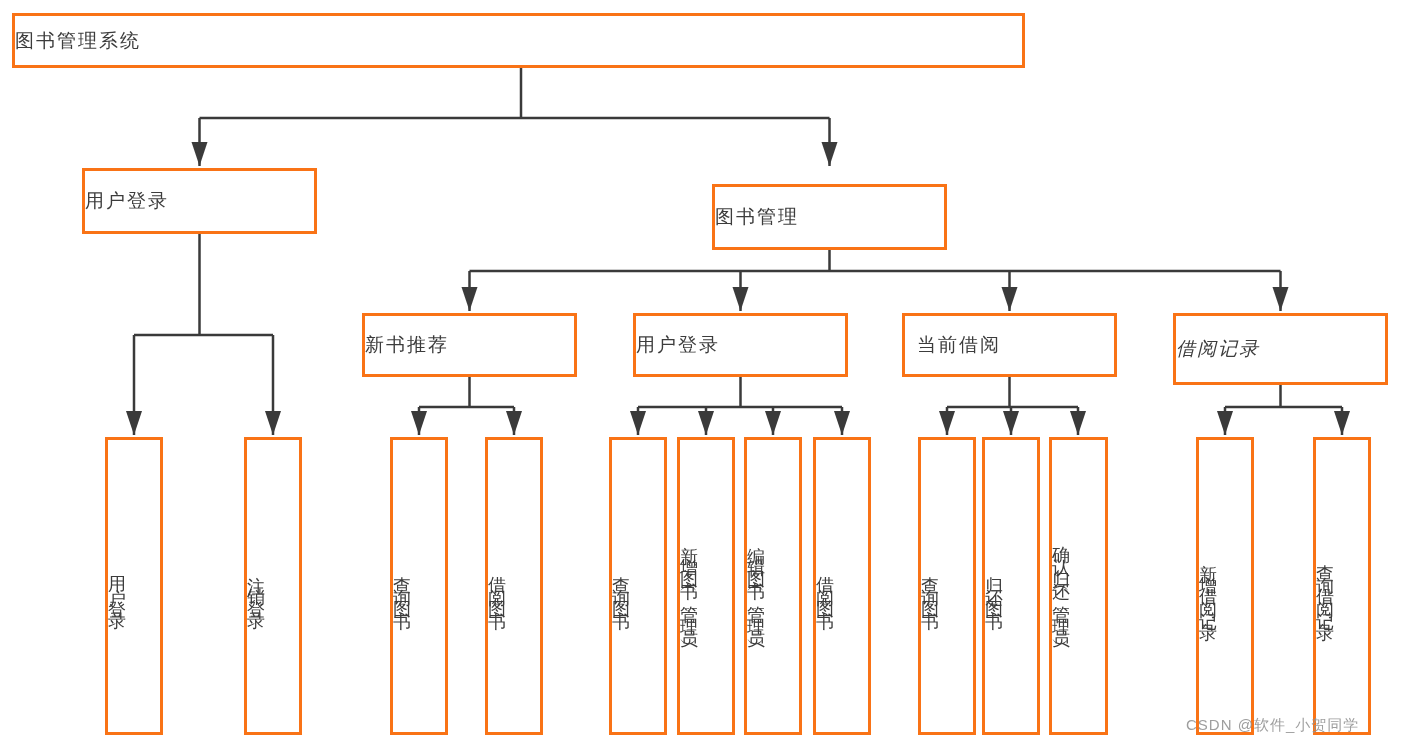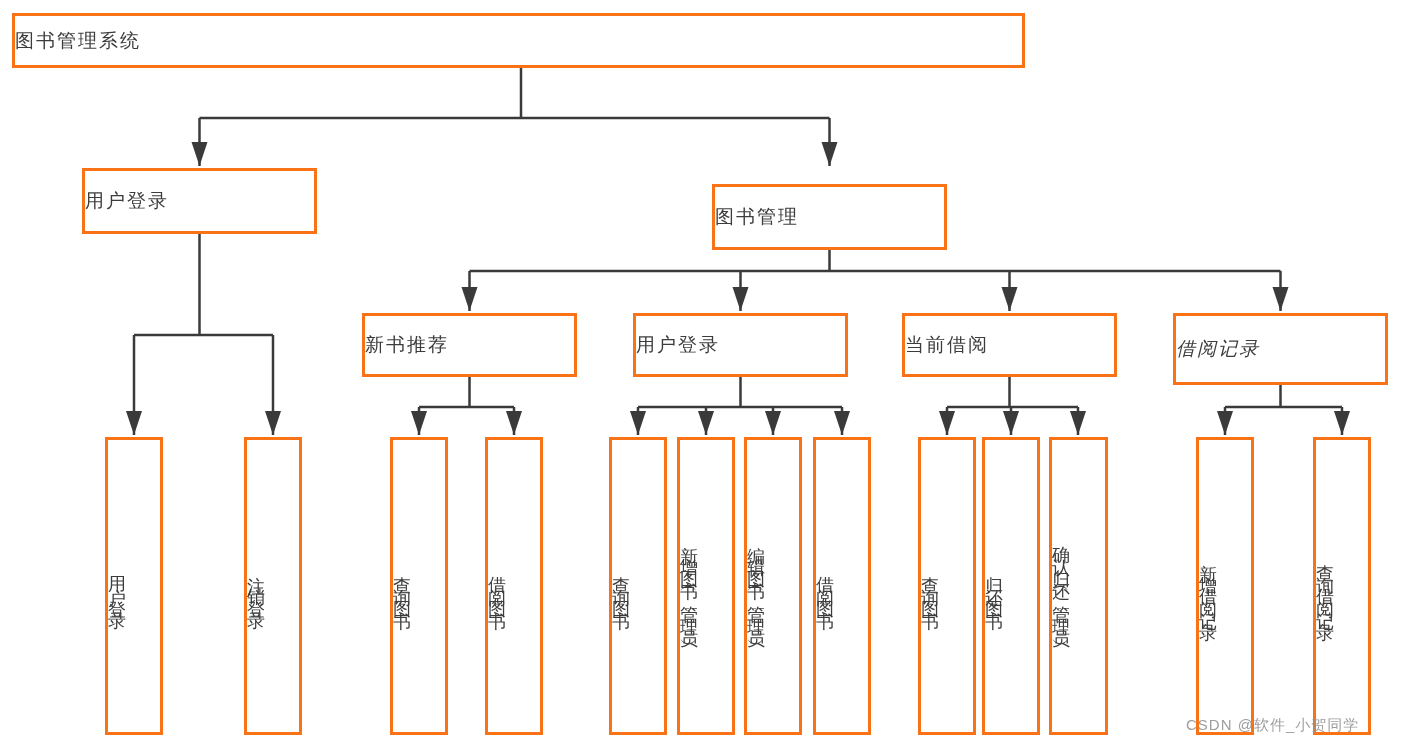--- a/index.html
+++ b/index.html
@@ -107,21 +107,21 @@
   <div class="box" style="left:712px;top:168px;width:235px;height:66px;margin-top:16px;">
     <span class="h-label">图书管理</span>
   </div>
 
   <div class="box" style="left:362px;top:313px;width:215px;height:64px;">
     <span class="h-label">新书推荐</span>
   </div>
   <div class="box" style="left:633px;top:313px;width:215px;height:64px;">
     <span class="h-label">用户登录</span>
   </div>
-  <div class="box" style="left:902px;top:313px;width:215px;height:64px;">
+  <div class="box" style="left:902px;top:313px;width:215px;height:64px;padding-left:12px;">
     <span class="h-label">当前借阅</span>
   </div>
   <div class="box" style="left:1173px;top:313px;width:215px;height:72px;font-style:italic;">
     <span class="h-label">借阅记录</span>
   </div>
 
   <div class="box leaf" style="left:105px;">
     <span class="v-label">用户登录</span>
   </div>
   <div class="box leaf" style="left:244px;">

